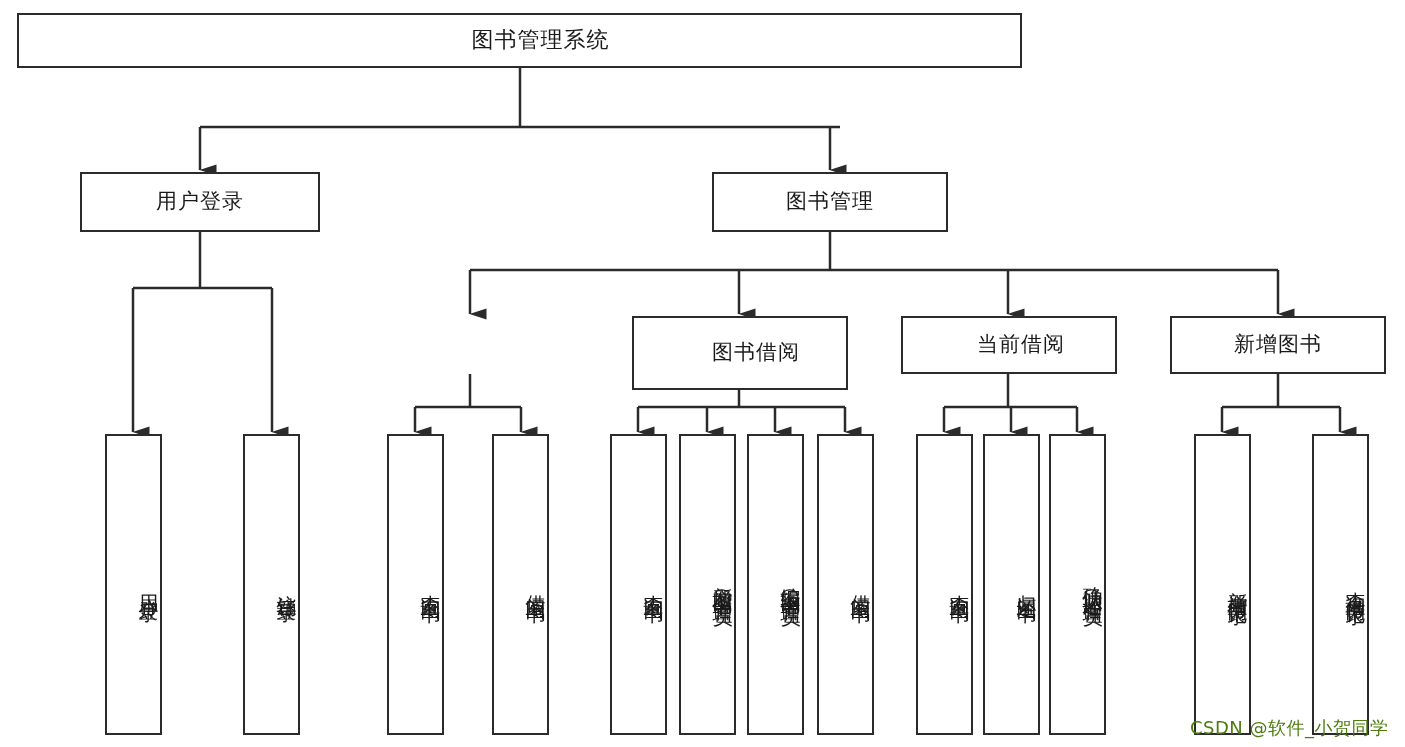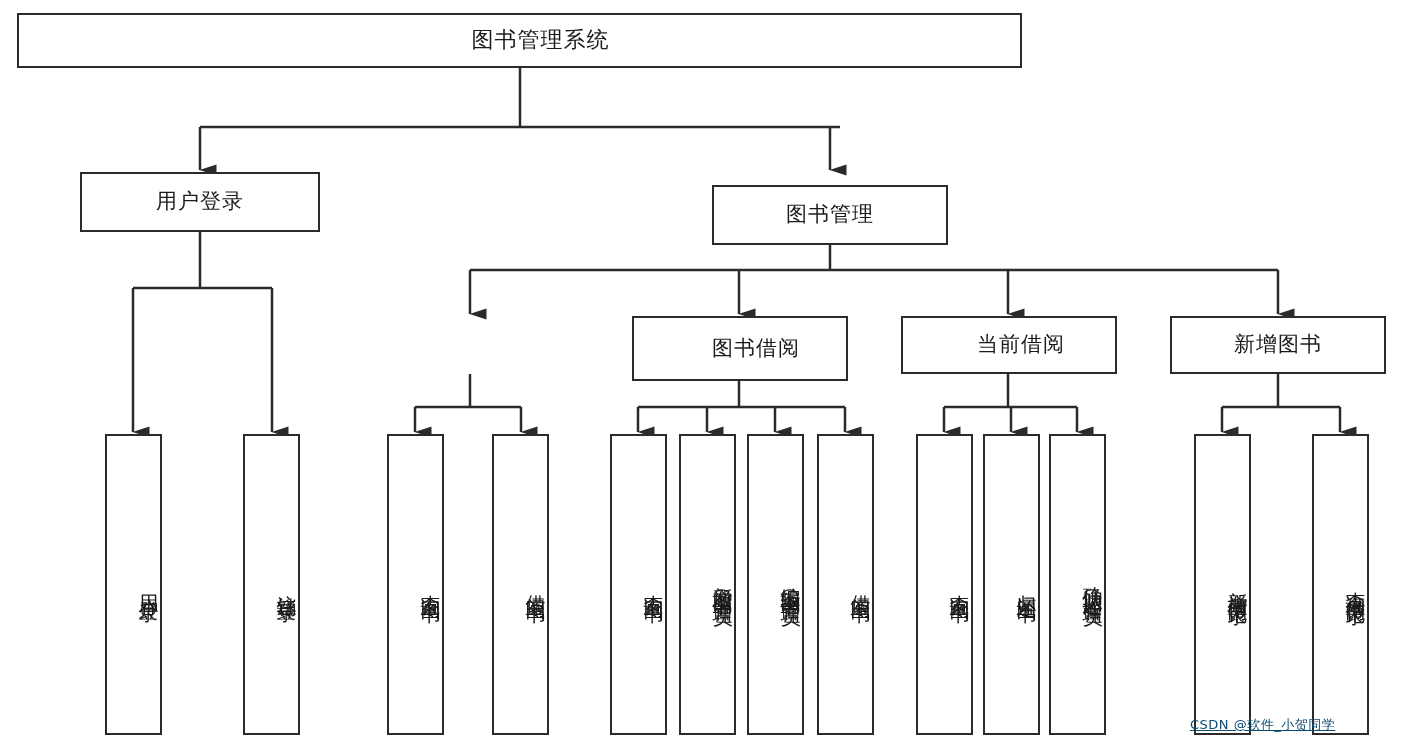--- a/index.html
+++ b/index.html
@@ -54,26 +54,25 @@
     align-items: flex-start;
     justify-content: center;
   }
   .leaf-text {
     writing-mode: vertical-rl;
     text-orientation: upright;
     white-space: nowrap;
   }
   .watermark {
     position: absolute;
-    font-size: 13px;
-    color: #0c4a6e;
+    font-size: 18px;
+    color: #4d7c0f;
     letter-spacing: 0.5px;
     white-space: nowrap;
     pointer-events: none;
-    text-decoration: underline;
   }
 </style>
 </head>
 <body>
 
 <div id="diagram-root">
 
   <svg id="diagram-svg" viewBox="0 0 1405 747" xmlns="http://www.w3.org/2000/svg">
     <defs>
       <marker id="arrow" viewBox="0 0 12 18" refX="6" refY="17" markerWidth="12" markerHeight="18" orient="auto-start-reverse" markerUnits="userSpaceOnUse">
@@ -137,26 +136,26 @@
   </svg>
 
   <div class="node horiz root" style="left:17px; top:13px; width:1005px; height:55px;padding-left:42px;">
     <span>图书管理系统</span>
   </div>
 
   <div class="node horiz" style="left:80px; top:172px; width:240px; height:60px;">
     <span>用户登录</span>
   </div>
 
-  <div class="node horiz" style="left:712px; top:172px; width:236px; height:60px;margin-top:13px;">
+  <div class="node horiz" style="left:712px; top:172px; width:236px; height:60px;">
     <span>图书管理</span>
   </div>
 
 
-  <div class="node horiz" style="left:632px; top:316px; width:216px; height:65px;padding-left:32px;">
+  <div class="node horiz" style="left:632px; top:316px; width:216px; height:74px;padding-left:32px;">
     <span>图书借阅</span>
   </div>
 
   <div class="node horiz" style="left:901px; top:316px; width:216px; height:58px;padding-left:24px;">
     <span>当前借阅</span>
   </div>
 
   <div class="node horiz" style="left:1170px; top:316px; width:216px; height:58px;">
     <span>新增图书</span>
   </div>

